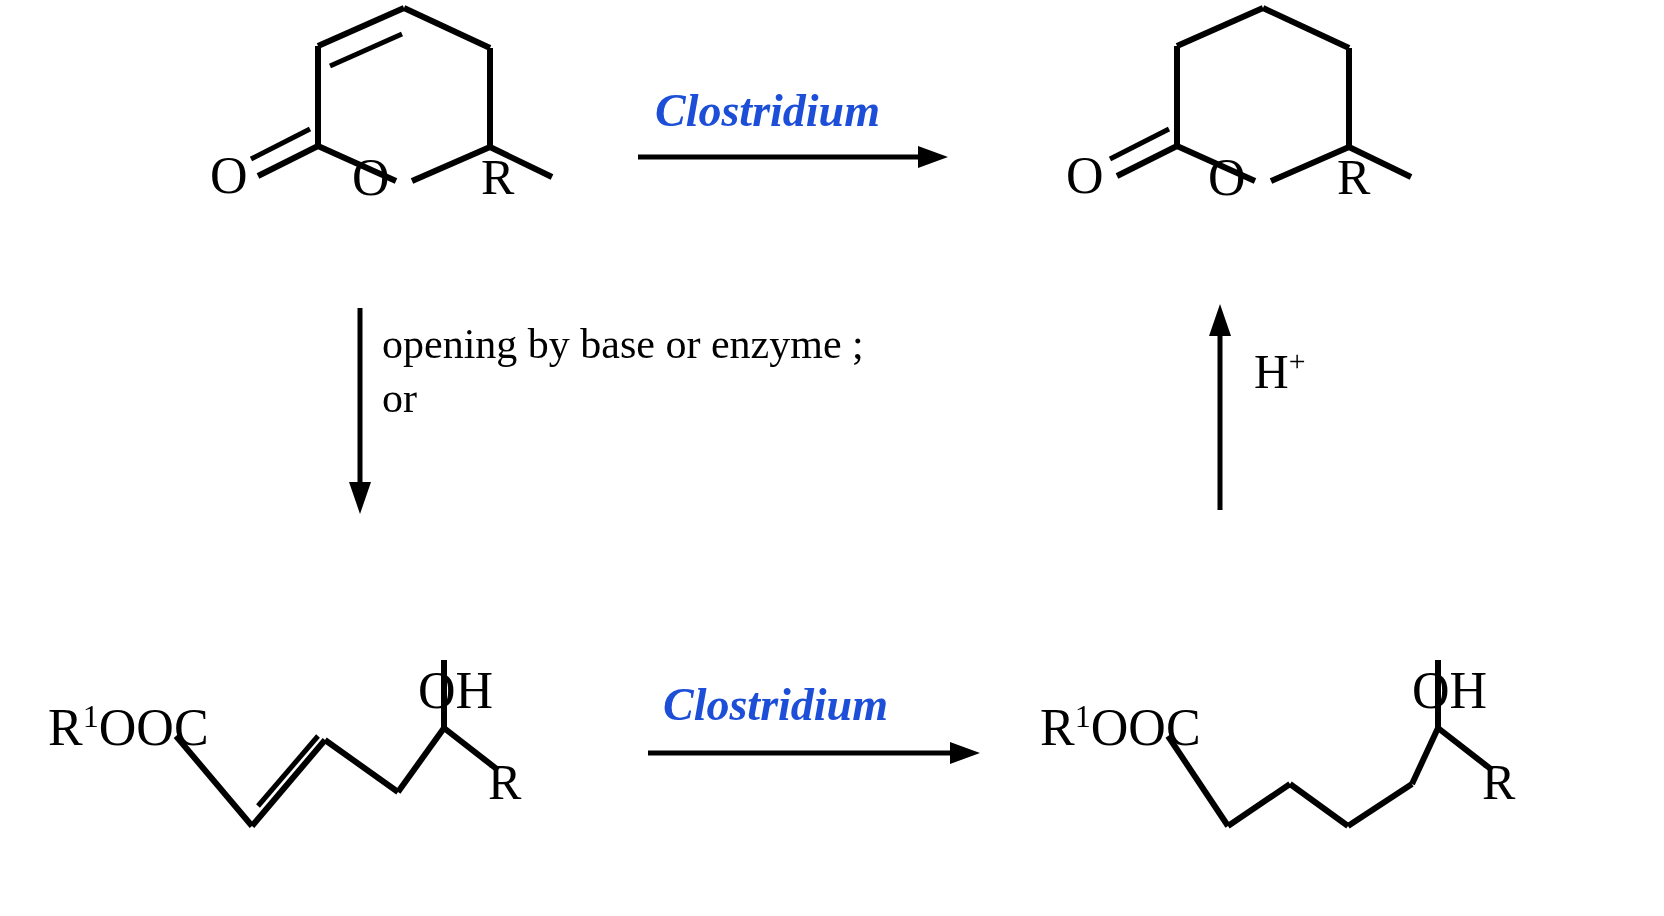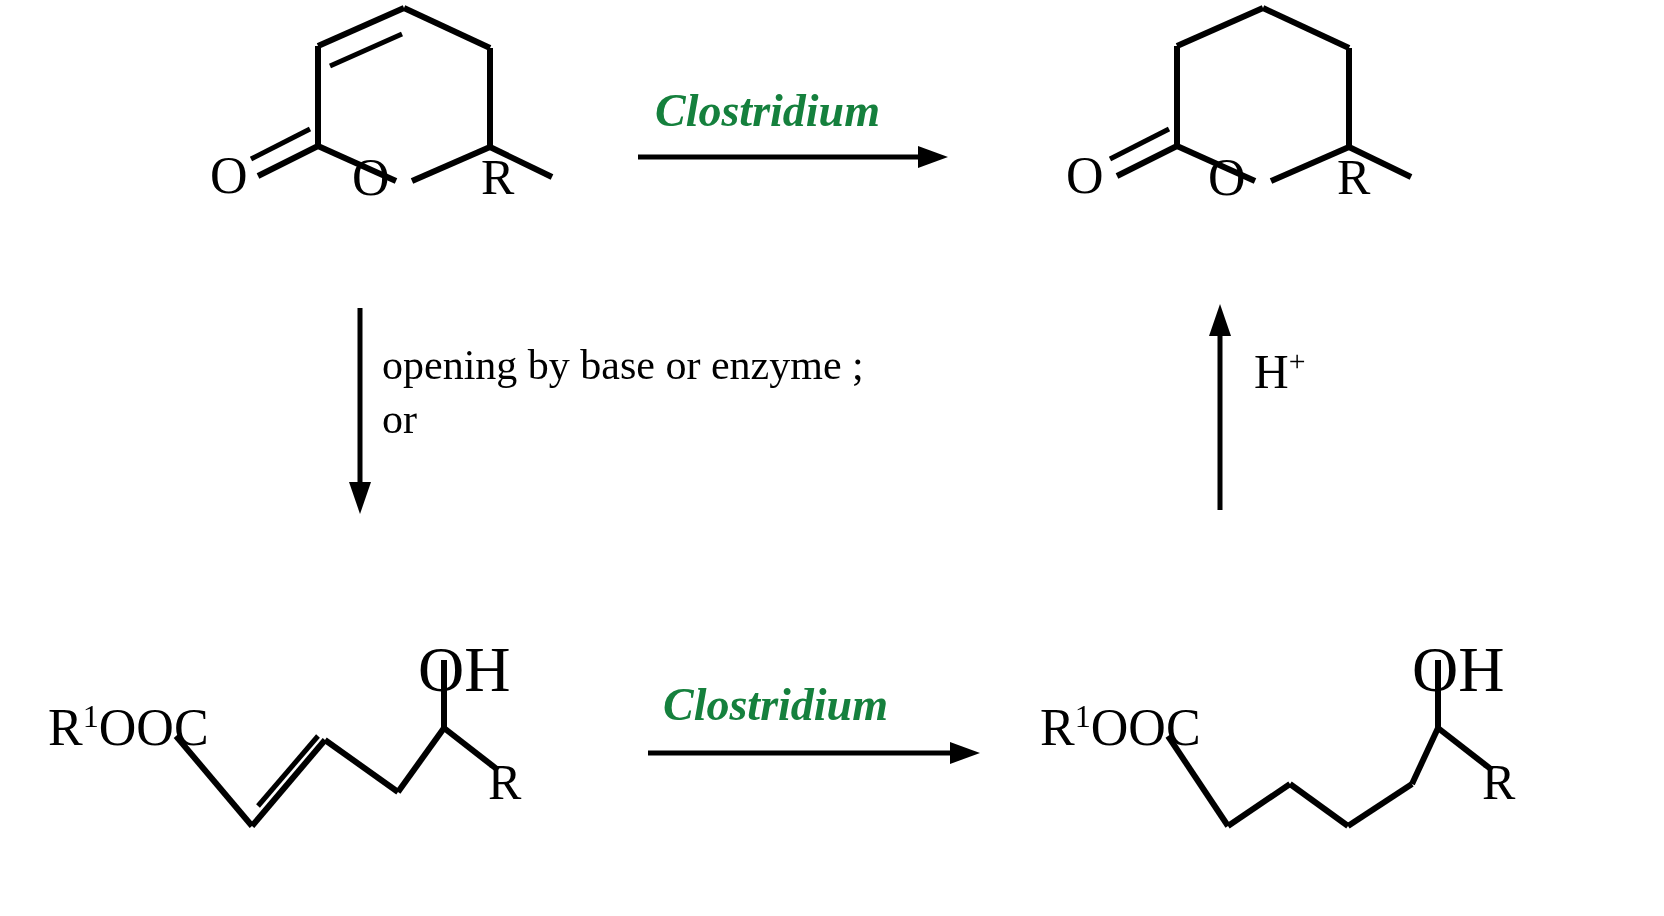--- a/index.html
+++ b/index.html
@@ -52,48 +52,48 @@
     white-space: nowrap;
     line-height: 1;
   }
   .atom-O {
     font-size: 52px;
   }
   .atom-R {
     font-size: 50px;
   }
   .atom-OH {
-    font-size: 64px;
+    font-size: 52px;
+    margin-top: 27px;
   }
   .group-label {
     font-size: 52px;
   }
   .sup {
     font-size: 0.62em;
     vertical-align: super;
     line-height: 0;
   }
   .catalyst-label {
     position: absolute;
     font-family: "Liberation Serif", "DejaVu Serif", serif;
     font-style: italic;
     font-weight: bold;
     font-size: 46px;
-    color: #15803d;
+    color: #1d4ed8;
     white-space: nowrap;
     line-height: 1;
   }
   .condition-text {
     position: absolute;
     font-family: "Liberation Serif", "DejaVu Serif", serif;
     font-size: 42px;
     color: #000000;
     line-height: 1.28;
     white-space: pre;
-    margin-top: 21px;
   }
   .proton-label {
     position: absolute;
     font-family: "Liberation Serif", "DejaVu Serif", serif;
     font-size: 48px;
     color: #000000;
     white-space: nowrap;
     line-height: 1;
   }
 </style>

